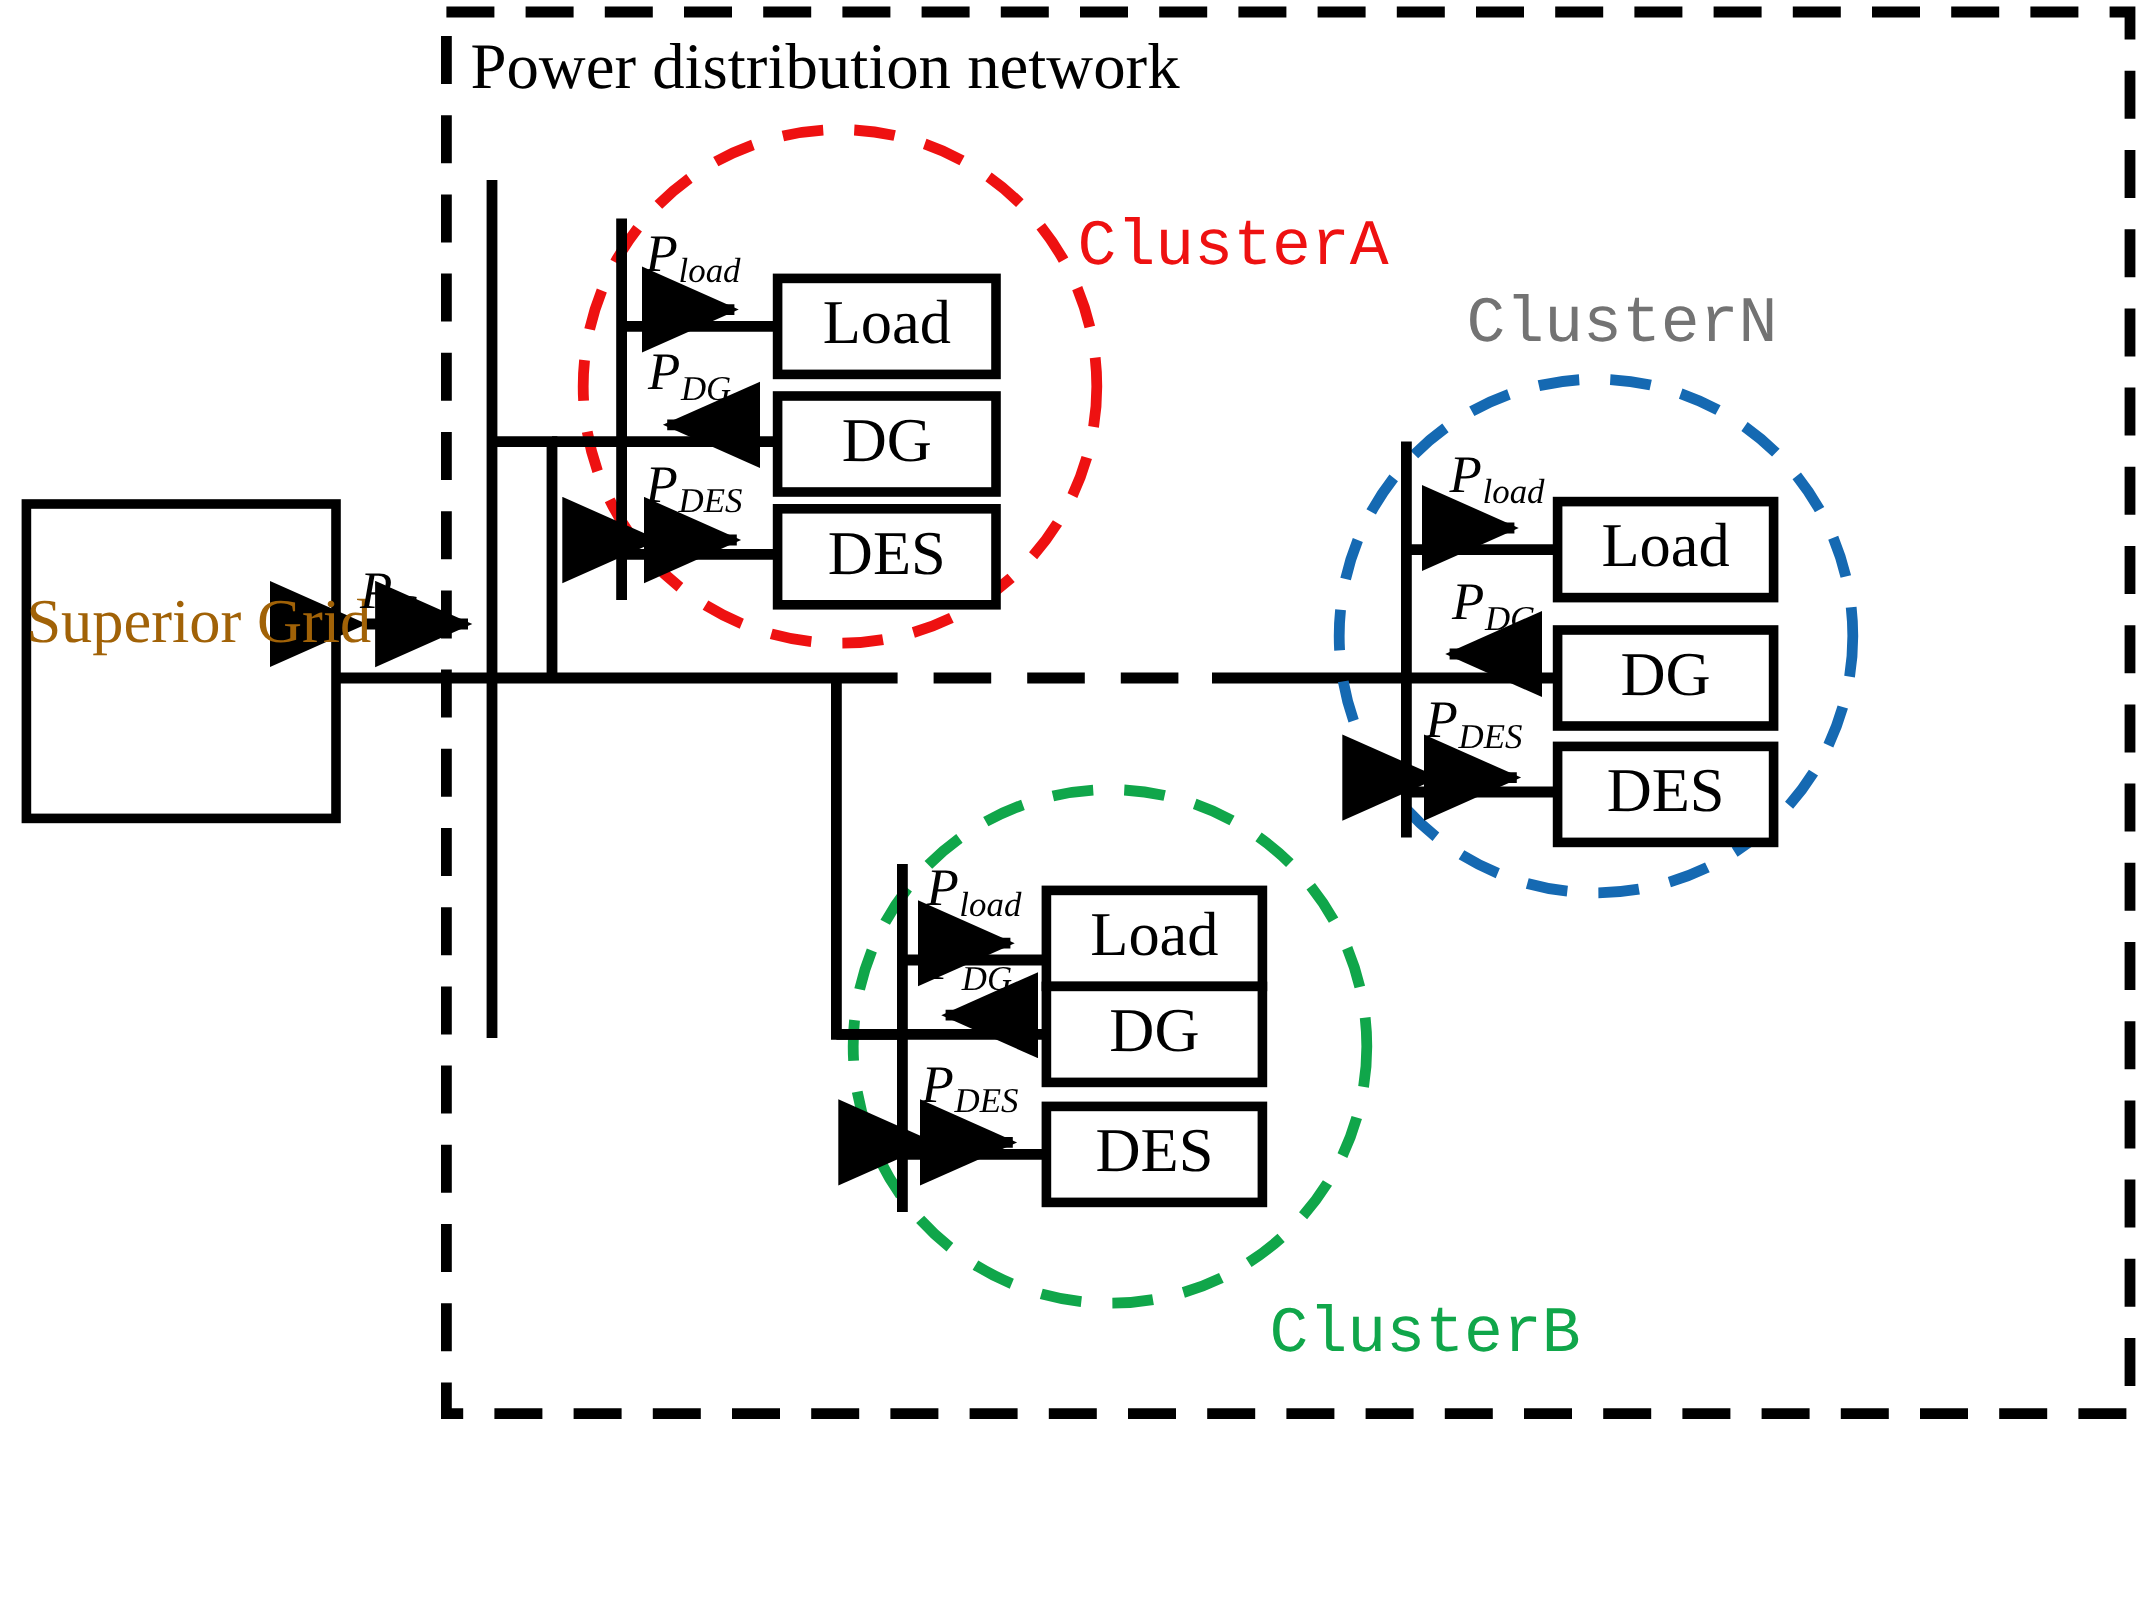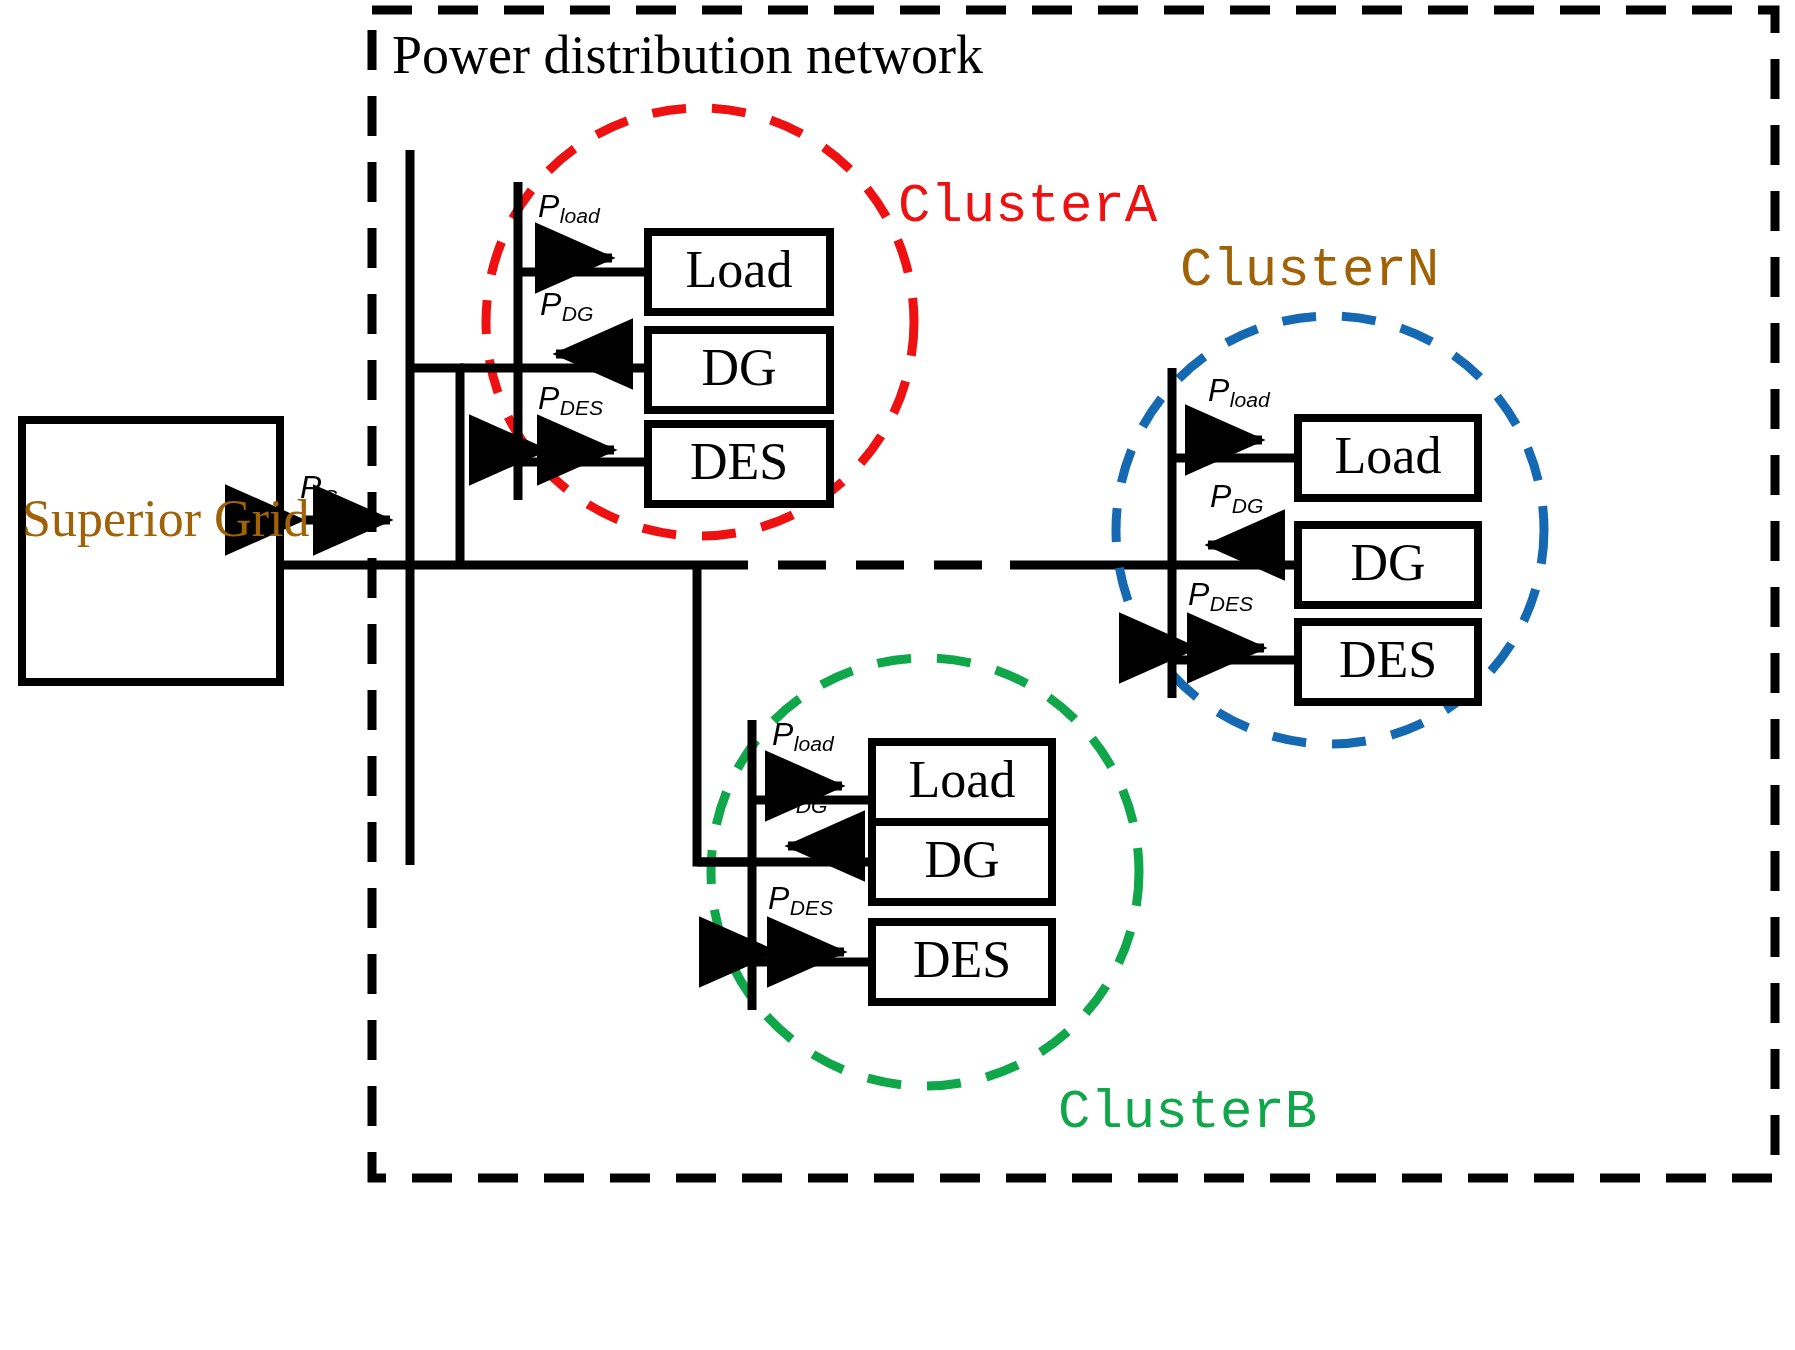--- a/index.html
+++ b/index.html
@@ -5,21 +5,21 @@
 <style>
   html,body{margin:0;padding:0;background:#ffffff;}
   body{font-family:"Liberation Serif",serif;}
   #stage{position:relative;width:1795px;height:1350px;background:#fff;overflow:hidden;}
   #canvas{position:absolute;left:0;top:0;width:1795px;height:1350px;}
   .lbl{position:absolute;white-space:nowrap;line-height:1;}
   .cluster-label{font-size:54px;font-weight:400;font-family:Liberation Mono, monospace;}
   .box-label{font-size:52px;color:#000;font-family:"Liberation Serif",serif;}
   .title-label{font-size:54px;color:#000;font-family:"Liberation Serif",serif;}
   .grid-label{font-size:52px;color:#a16207;text-align:center;font-family:"Liberation Serif",serif;line-height:1.12;}
-  .plabel{font-size:32px;color:#000;font-family:Liberation Sans, sans-serif;font-style:normal;}
+  .plabel{font-size:44px;color:#000;font-family:Liberation Serif, serif;font-style:normal;}
   .plabel i{font-style:italic;}
   .plabel sub{font-size:0.66em;font-style:italic;vertical-align:baseline;position:relative;top:0.30em;left:0.02em;}
 </style>
 </head>
 <body>
 
 <div id="stage">
 
   <svg id="canvas" viewBox="0 0 1795 1350" xmlns="http://www.w3.org/2000/svg">
     <defs>
@@ -120,21 +120,21 @@
     <i>P</i><sub>DG</sub>
   </div>
   <div class="lbl plabel" style="left:538px; top:382px;">
     <i>P</i><sub>DES</sub>
   </div>
 
   <div class="lbl box-label" style="left:648px; top:244px; width:182px; text-align:center;">Load</div>
   <div class="lbl box-label" style="left:648px; top:342px; width:182px; text-align:center;">DG</div>
   <div class="lbl box-label" style="left:648px; top:436px; width:182px; text-align:center;">DES</div>
 
-  <div class="lbl cluster-label" style="left:1180px; top:244px; color:#a16207;">ClusterN</div>
+  <div class="lbl cluster-label" style="left:1222px; top:244px; color:#737373;">ClusterN</div>
 
   <div class="lbl plabel" style="left:1208px; top:374px;">
     <i>P</i><sub>load</sub>
   </div>
   <div class="lbl plabel" style="left:1210px; top:480px;">
     <i>P</i><sub>DG</sub>
   </div>
   <div class="lbl plabel" style="left:1188px; top:578px;">
     <i>P</i><sub>DES</sub>
   </div>

